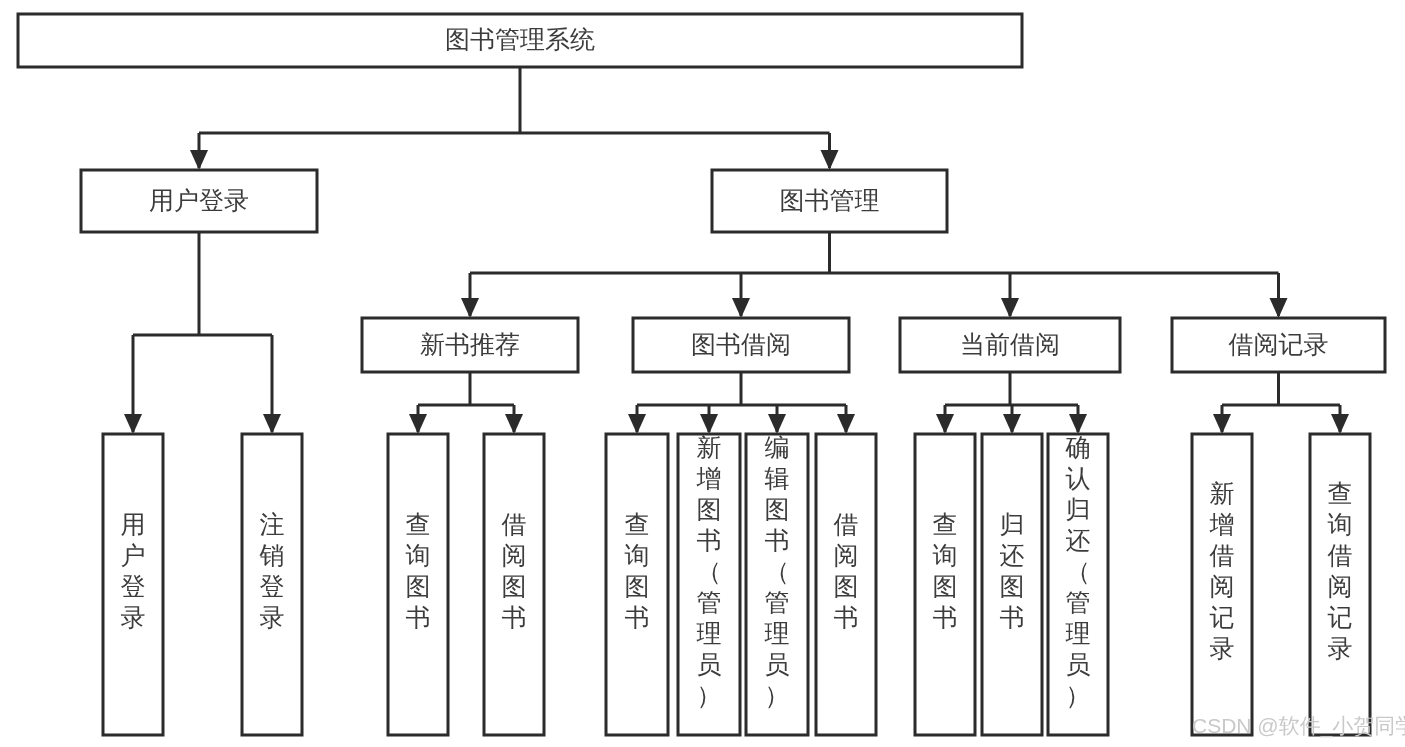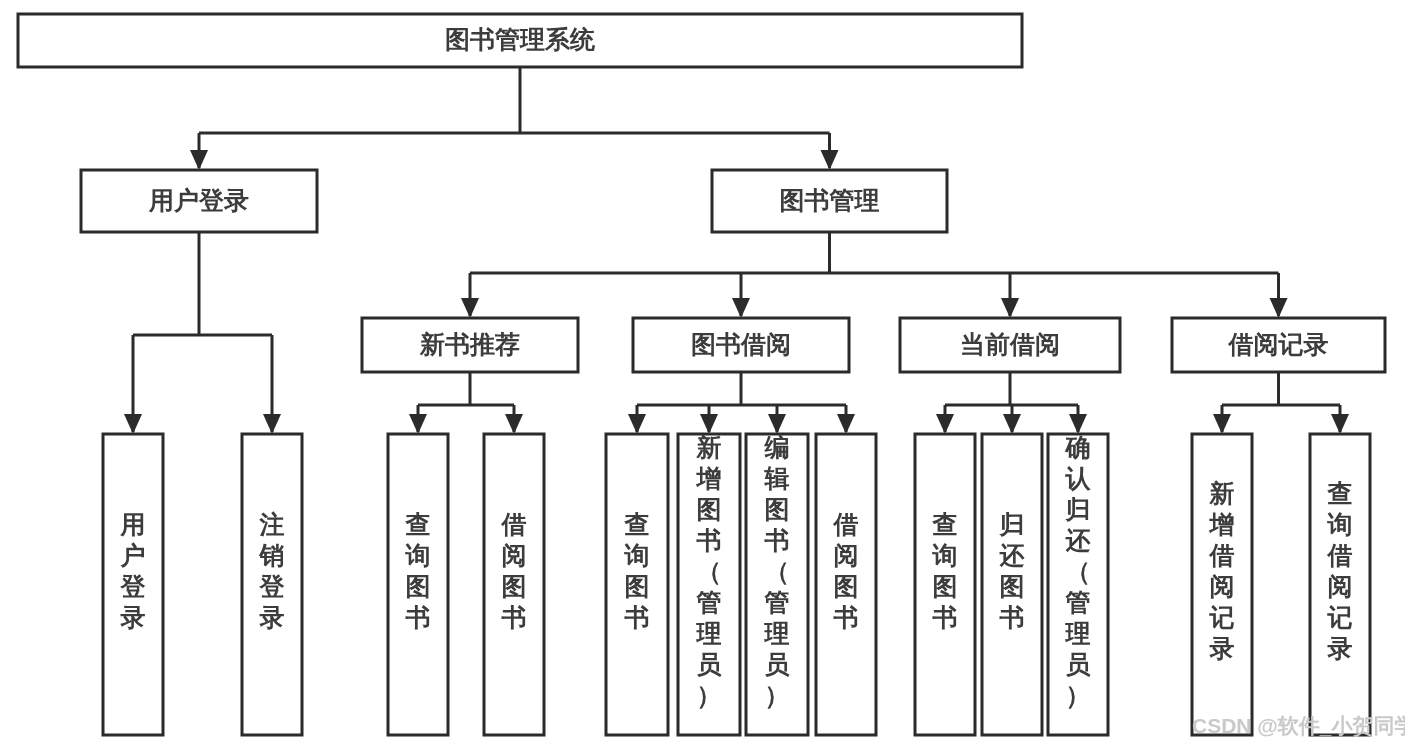--- a/index.html
+++ b/index.html
@@ -11,21 +11,20 @@
     width: 1405px;
     height: 747px;
     font-family: "Liberation Sans", "DejaVu Sans", sans-serif;
     overflow: hidden;
     position: relative;
   }
   #diagram-root {
     position: relative;
     width: 1264px;
     height: 747px;
-    font-weight: bold;
   }
   svg.chart-svg {
     position: absolute;
     top: 0;
     left: 0;
     width: 1405px;
     height: 747px;
     display: block;
   }
   .node-box {

